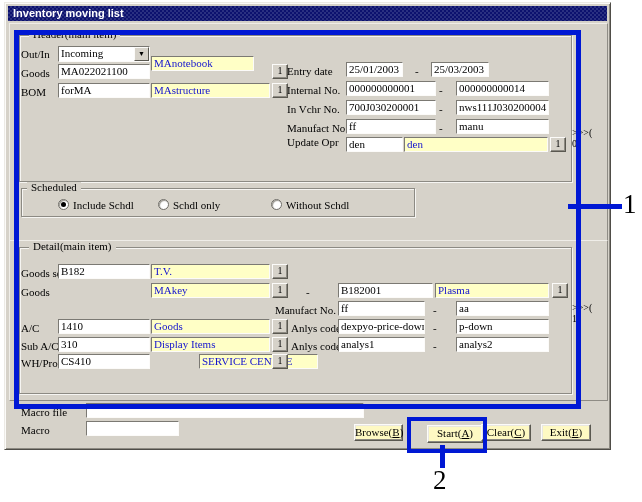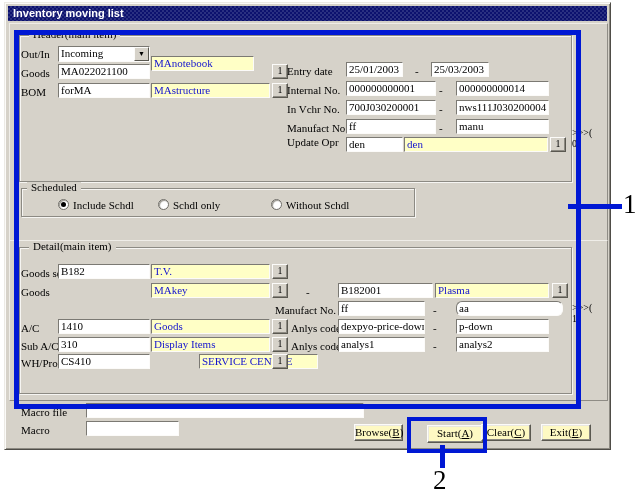--- a/index.html
+++ b/index.html
@@ -161,21 +161,21 @@
   <div class="tb yellow" style="left:146px;top:280px;width:119px;">MAkey</div>
   <div class="btn1" style="left:267px;top:280px;">1</div>
   <div class="dash" style="left:301px;top:283px;">-</div>
   <div class="tb" style="left:333px;top:280px;width:95px;">B182001</div>
   <div class="tb yellow" style="left:430px;top:280px;width:114px;">Plasma</div>
   <div class="btn1" style="left:547px;top:280px;">1</div>
 
   <div class="lbl" style="left:253px;top:301px;width:78px;text-align:right;">Manufact No.</div>
   <div class="tb" style="left:333px;top:298px;width:87px;">ff</div>
   <div class="dash" style="left:428px;top:301px;">-</div>
-  <div class="tb" style="left:451px;top:298px;width:107px;border-radius:6px;">aa</div>
+  <div class="tb" style="left:451px;top:298px;width:93px;">aa</div>
 
   <div class="lbl" style="left:16px;top:319px;">A/C</div>
   <div class="tb" style="left:53px;top:316px;width:92px;">1410</div>
   <div class="tb yellow" style="left:146px;top:316px;width:119px;">Goods</div>
   <div class="btn1" style="left:267px;top:316px;">1</div>
   <div class="lbl" style="left:286px;top:319px;">Anlys code1</div>
   <div class="tb" style="left:333px;top:316px;width:87px;">dexpyo-price-down</div>
   <div class="dash" style="left:428px;top:319px;">-</div>
   <div class="tb" style="left:451px;top:316px;width:93px;">p-down</div>
 

